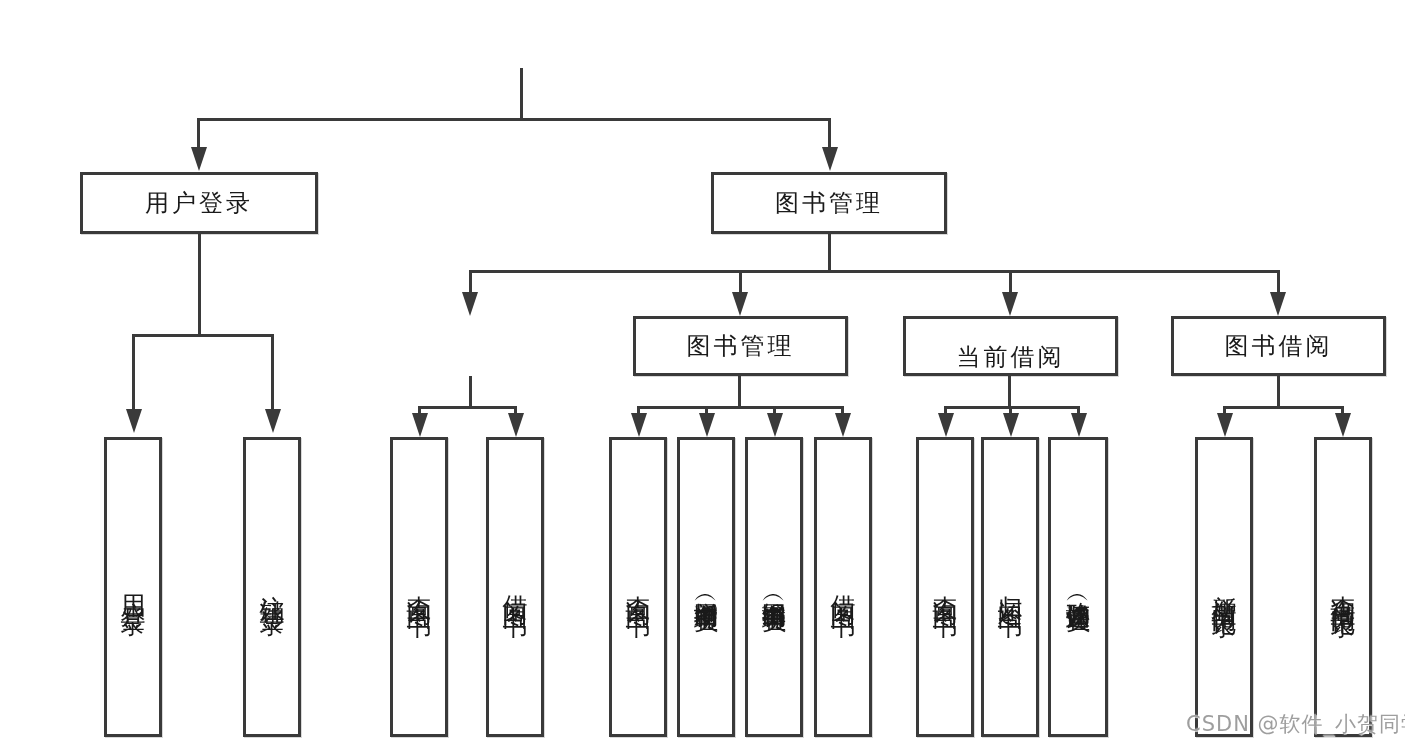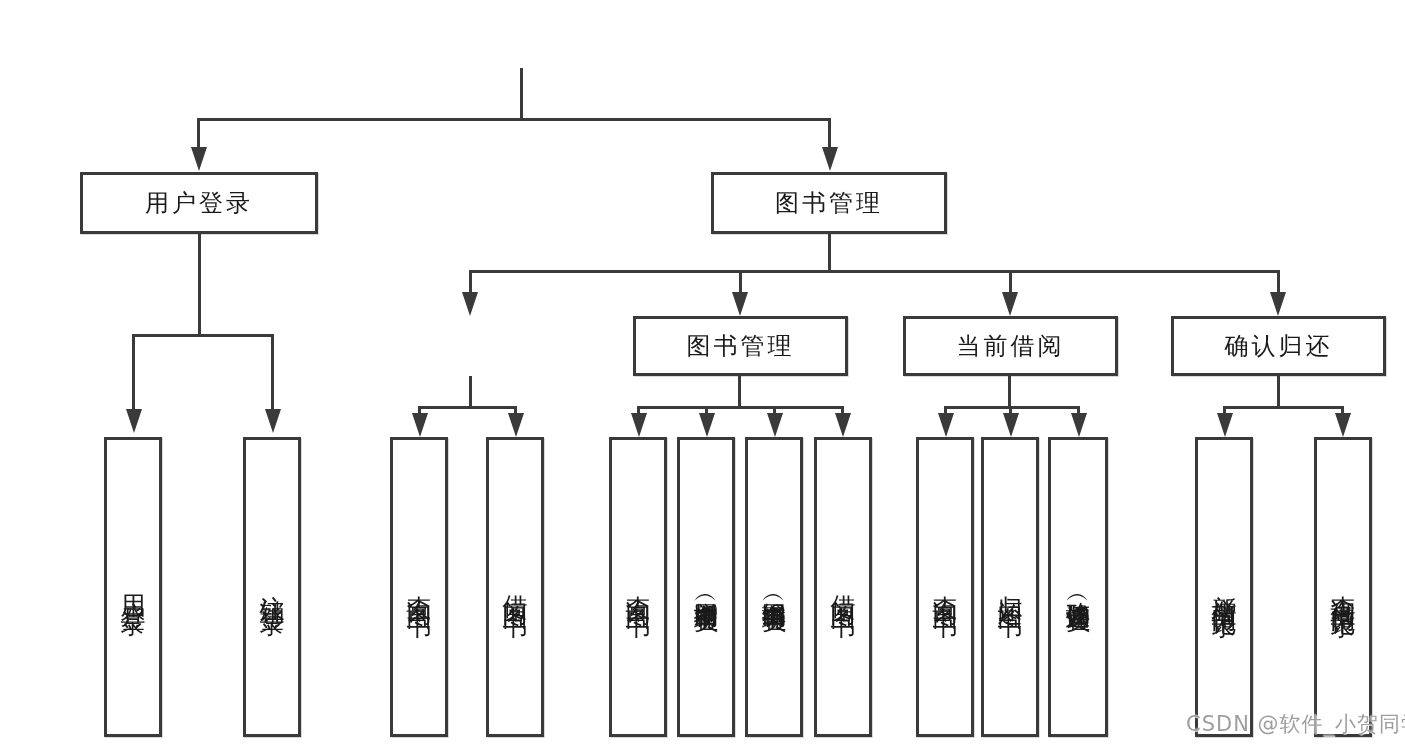--- a/index.html
+++ b/index.html
@@ -108,25 +108,25 @@
   <div class="line vline" style="left:1009px; top:270px; height:24px;"></div>
   <div class="line vline" style="left:1277px; top:270px; height:24px;"></div>
   <div class="arrow" style="left:462px; top:292px;"></div>
   <div class="arrow" style="left:732px; top:292px;"></div>
   <div class="arrow" style="left:1002px; top:292px;"></div>
   <div class="arrow" style="left:1270px; top:292px;"></div>
 
   <div class="hbox" style="left:633px; top:316px; width:215px; height:60px;">
     <span>图书管理</span>
   </div>
-  <div class="hbox" style="left:903px; top:316px; width:215px; height:60px;">
+  <div class="hbox" style="left:903px; top:316px; width:215px; height:60px;align-items:flex-end;">
     <span>当前借阅</span>
   </div>
   <div class="hbox" style="left:1171px; top:316px; width:215px; height:60px;">
-    <span>确认归还</span>
+    <span>图书借阅</span>
   </div>
 
   <div class="line vline" style="left:469px; top:376px; height:30px;"></div>
   <div class="line hline" style="left:418px; top:406px; width:99px;"></div>
   <div class="line vline" style="left:418px; top:406px; height:8px;"></div>
   <div class="line vline" style="left:514px; top:406px; height:8px;"></div>
   <div class="arrow" style="left:412px; top:413px;"></div>
   <div class="arrow" style="left:508px; top:413px;"></div>
 
   <div class="line vline" style="left:738px; top:376px; height:30px;"></div>

